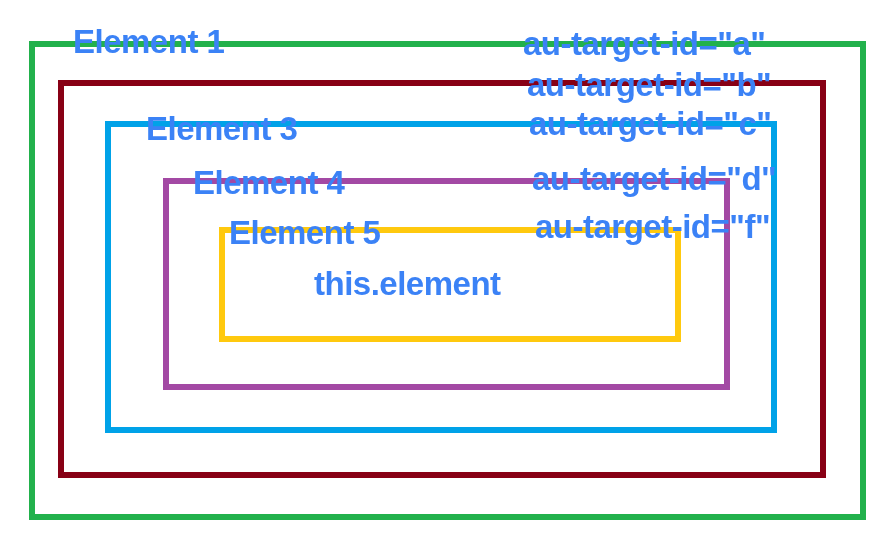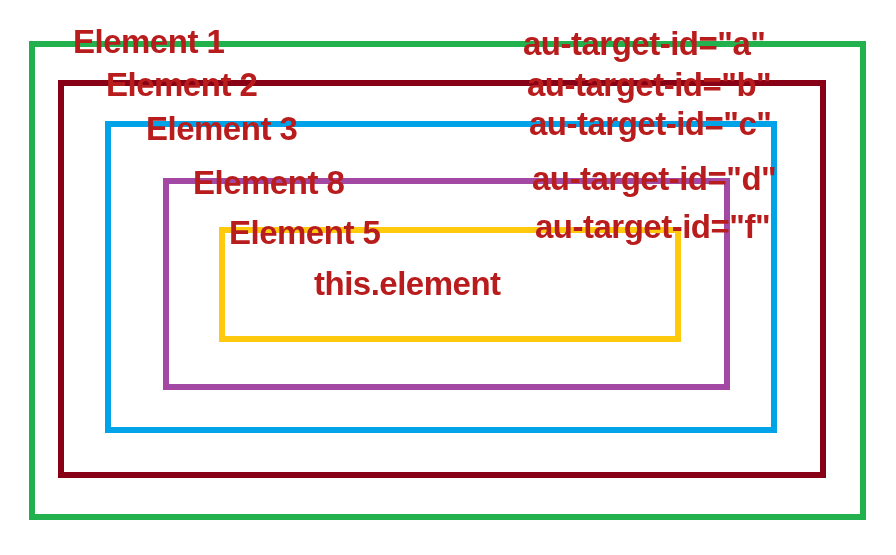--- a/index.html
+++ b/index.html
@@ -31,21 +31,21 @@
     position: absolute;
     inset: 0;
     z-index: 10;
     pointer-events: none;
   }
   .lbl {
     position: absolute;
     font-size: 33px;
     font-weight: bold;
     line-height: 1;
-    color: #b91c1c;
+    color: #3b82f6;
     letter-spacing: -0.5px;
     white-space: nowrap;
   }
   .el1 { left: 73px;  top: 25px;  }
   .id1 { left: 523px; top: 27px;  }
   .el2 { left: 106px; top: 68px;  }
   .id2 { left: 527px; top: 68px;  }
   .el3 { left: 146px; top: 112px; }
   .id3 { left: 529px; top: 107px; }
   .el4 { left: 193px; top: 166px; }
@@ -66,27 +66,26 @@
           <div class="box box5" style="border-color: rgb(255, 201, 14);"></div>
         </div>
       </div>
     </div>
   </div>
 
   <div class="labels">
     <span class="lbl el1">Element 1</span>
     <span class="lbl id1">au-target-id="a"</span>
 
-    <span class="lbl el2">Element 2</span>
     <span class="lbl id2">au-target-id="b"</span>
 
     <span class="lbl el3">Element 3</span>
     <span class="lbl id3">au-target-id="c"</span>
 
-    <span class="lbl el4">Element 8</span>
+    <span class="lbl el4">Element 4</span>
     <span class="lbl id4">au-target-id="d"</span>
 
     <span class="lbl el5">Element 5</span>
     <span class="lbl id5">au-target-id="f"</span>
 
     <span class="lbl this-el">this.element</span>
   </div>
 
 </div>
 

